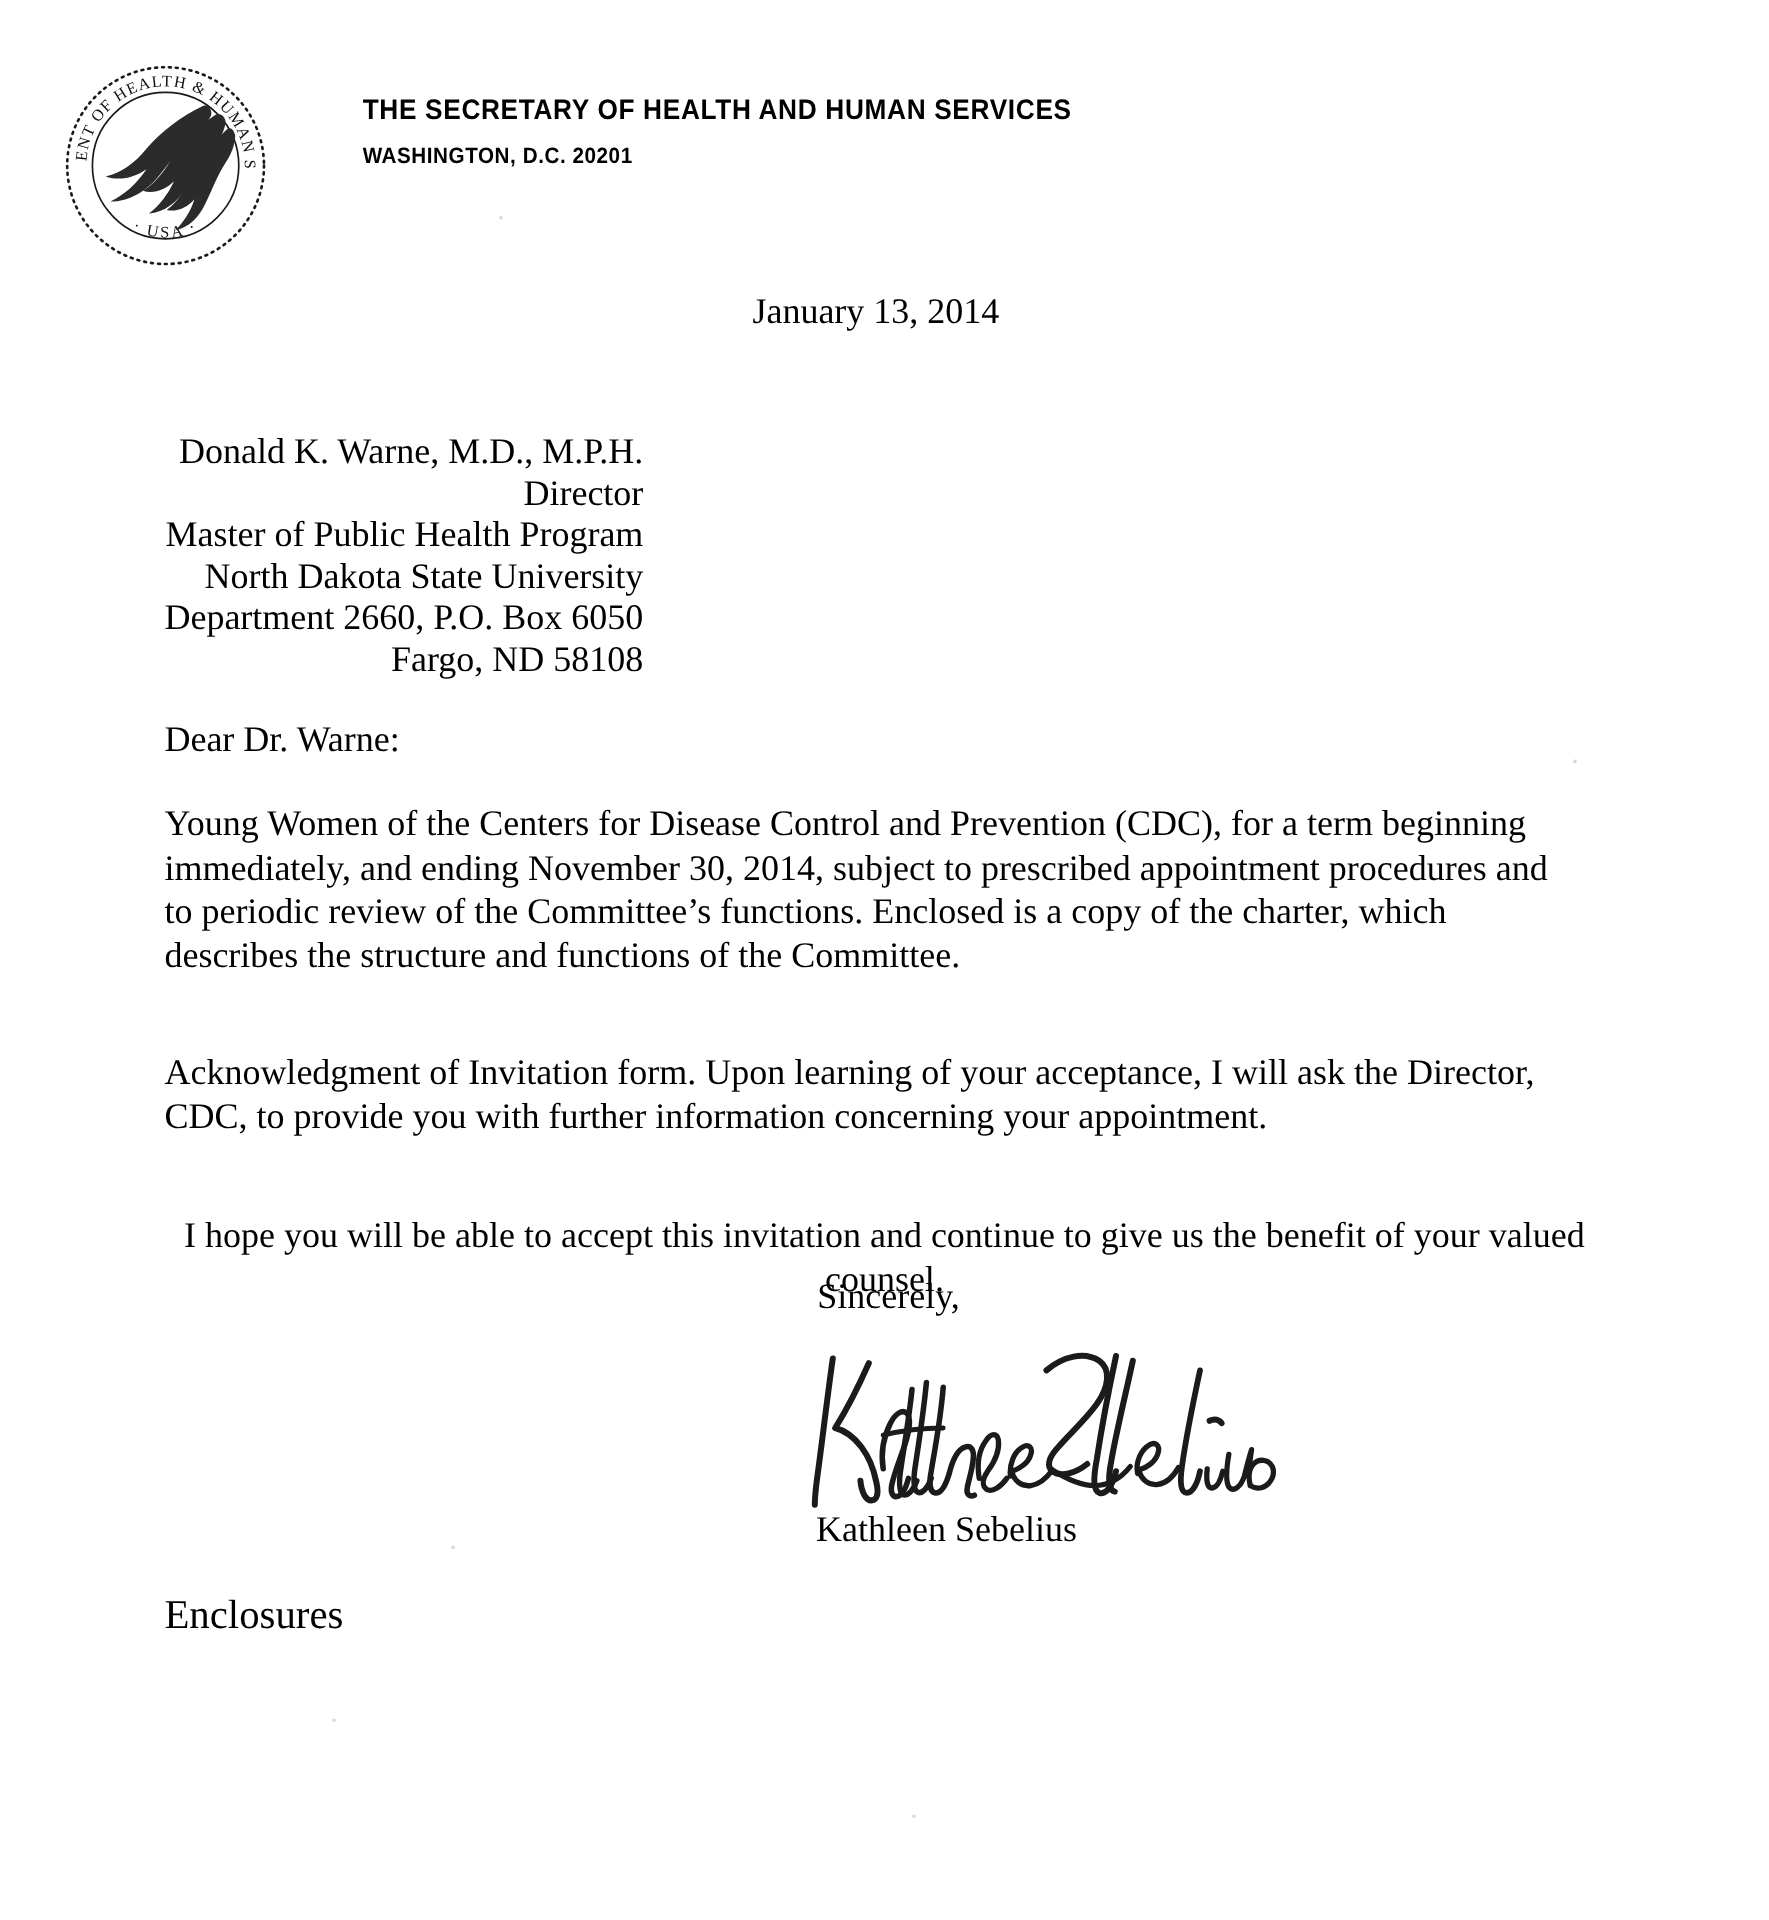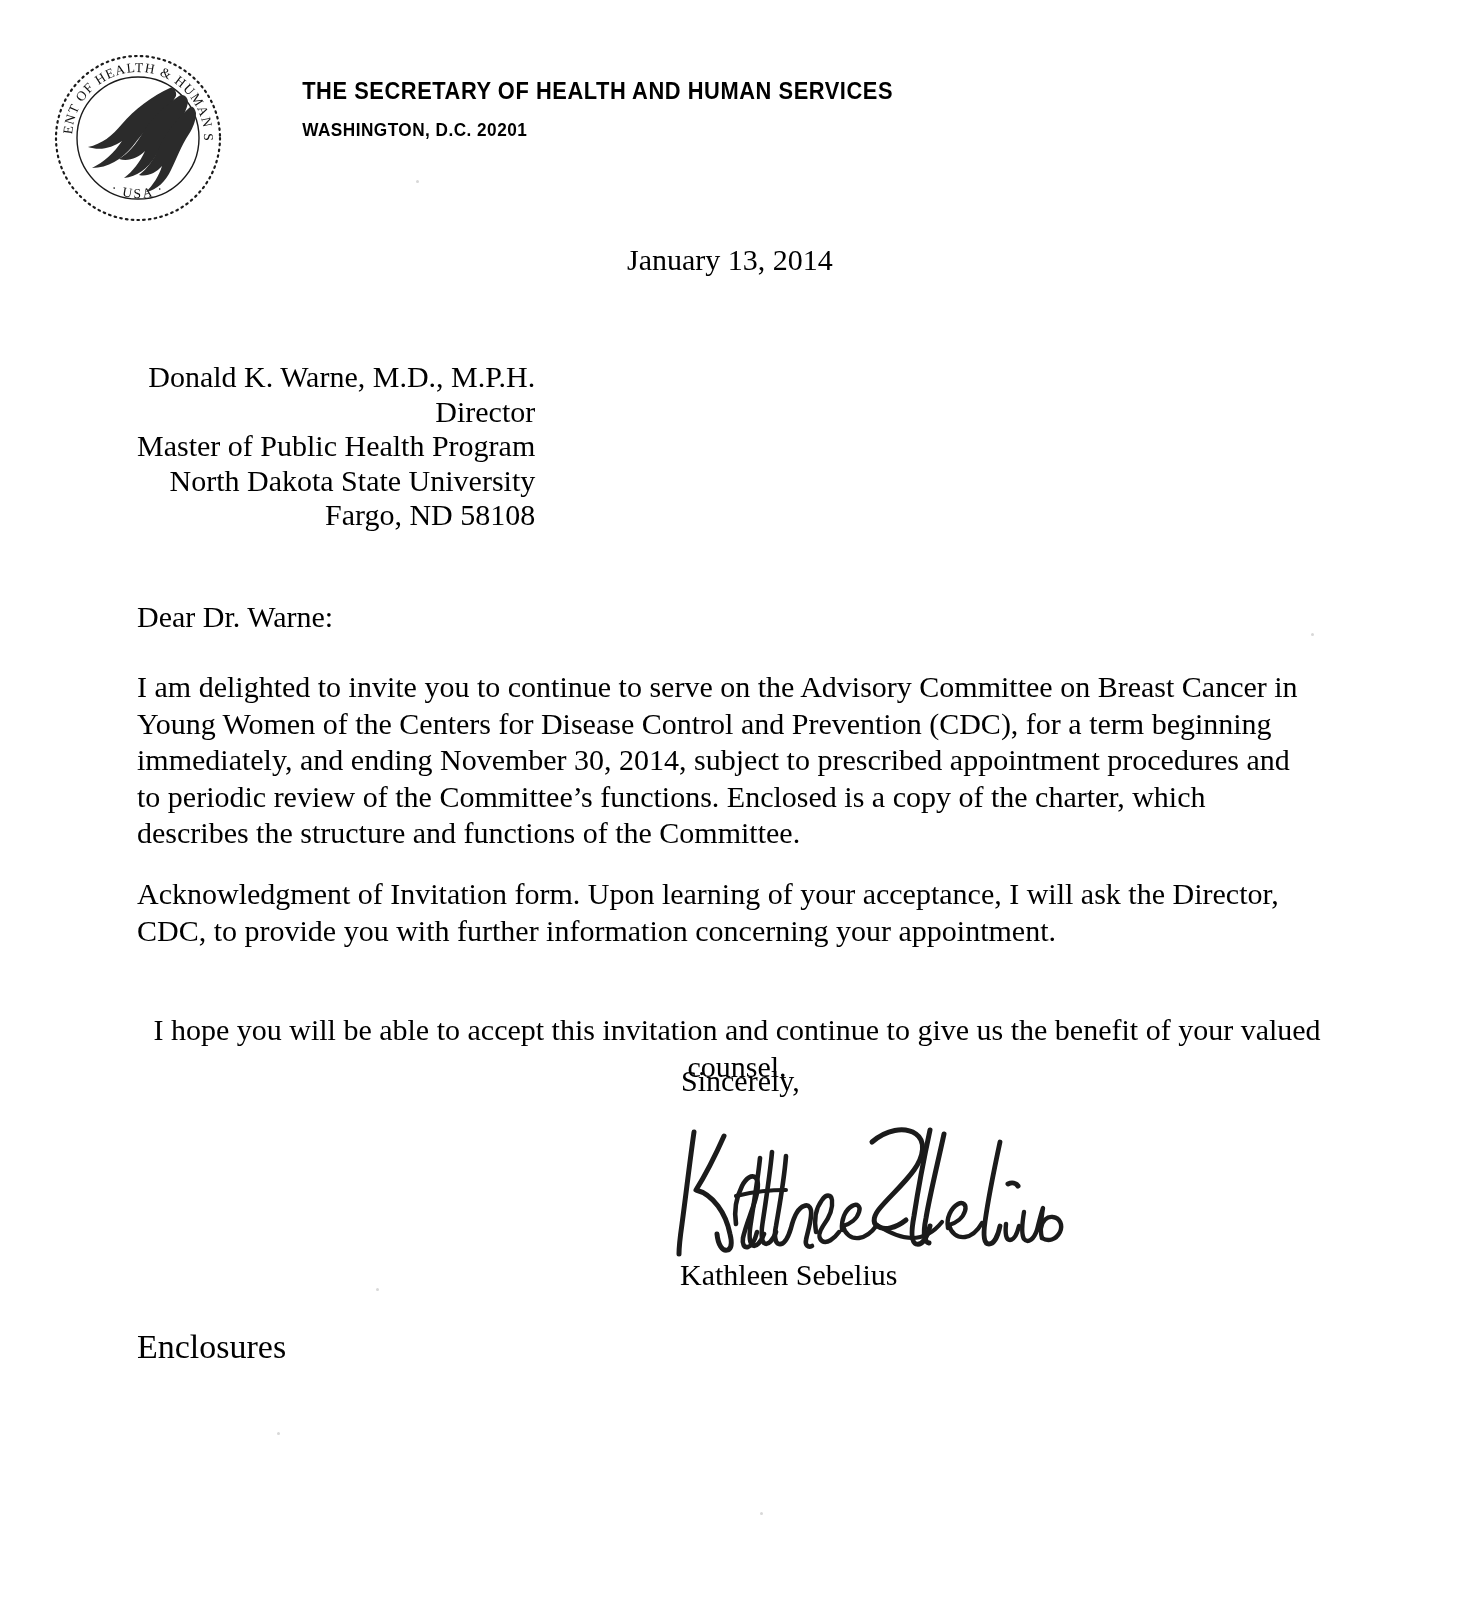--- a/index.html
+++ b/index.html
@@ -182,27 +182,27 @@
     <div class="header-sub">WASHINGTON, D.C.  20201</div>
   </div>
 
   <div class="date">January 13, 2014</div>
 
   <div class="address">
     <div>Donald K. Warne, M.D., M.P.H.</div>
     <div>Director</div>
     <div>Master of Public Health Program</div>
     <div>North Dakota State University</div>
+    <div>Department 2660, P.O. Box 6050</div>
     <div>Fargo, ND  58108</div>
   </div>
 
   <div class="salutation">Dear Dr. Warne:</div>
 
   <div class="para para-1">
-    <div>I am delighted to invite you to continue to serve on the Advisory Committee on Breast Cancer in</div>
     <div>Young Women of the Centers for Disease Control and Prevention (CDC), for a term beginning</div>
     <div>immediately, and ending November 30, 2014, subject to prescribed appointment procedures and</div>
     <div>to periodic review of the Committee’s functions.  Enclosed is a copy of the charter, which</div>
     <div>describes the structure and functions of the Committee.</div>
   </div>
 
   <div class="para para-2">
     <div>Acknowledgment of Invitation form.  Upon learning of your acceptance, I will ask the Director,</div>
     <div>CDC, to provide you with further information concerning your appointment.</div>
   </div>

